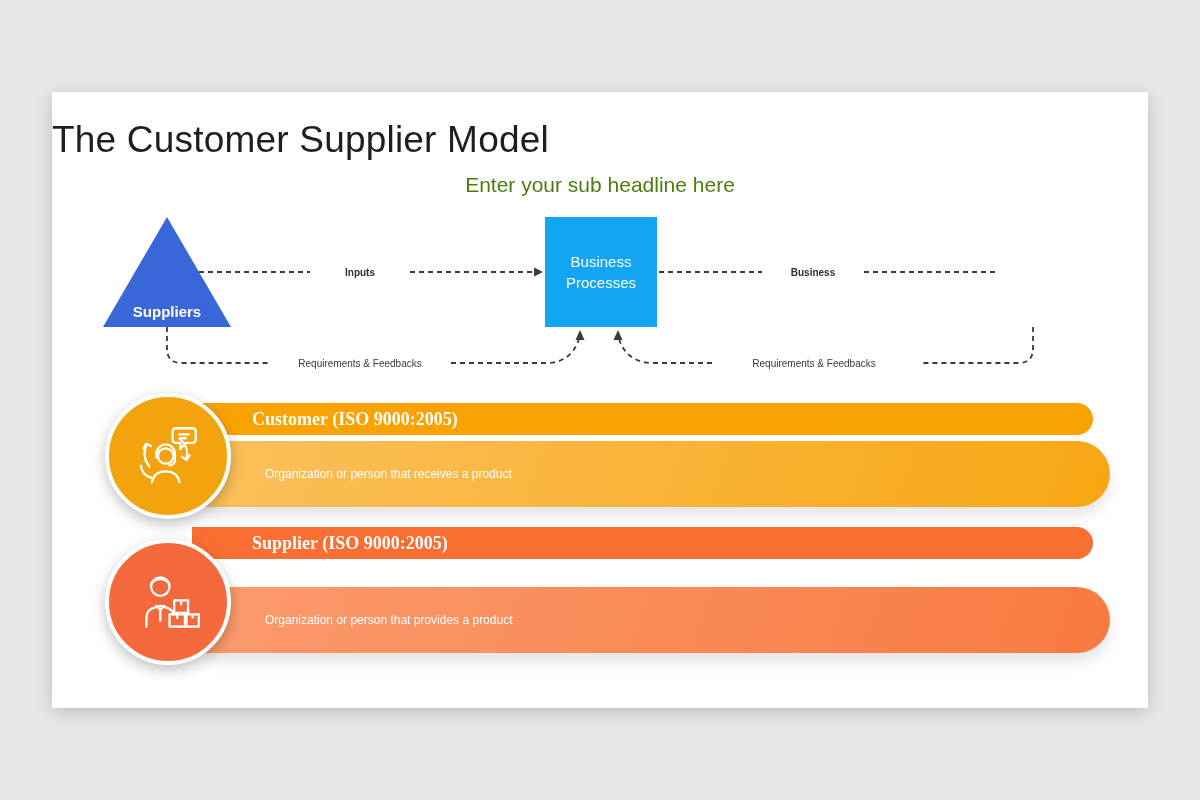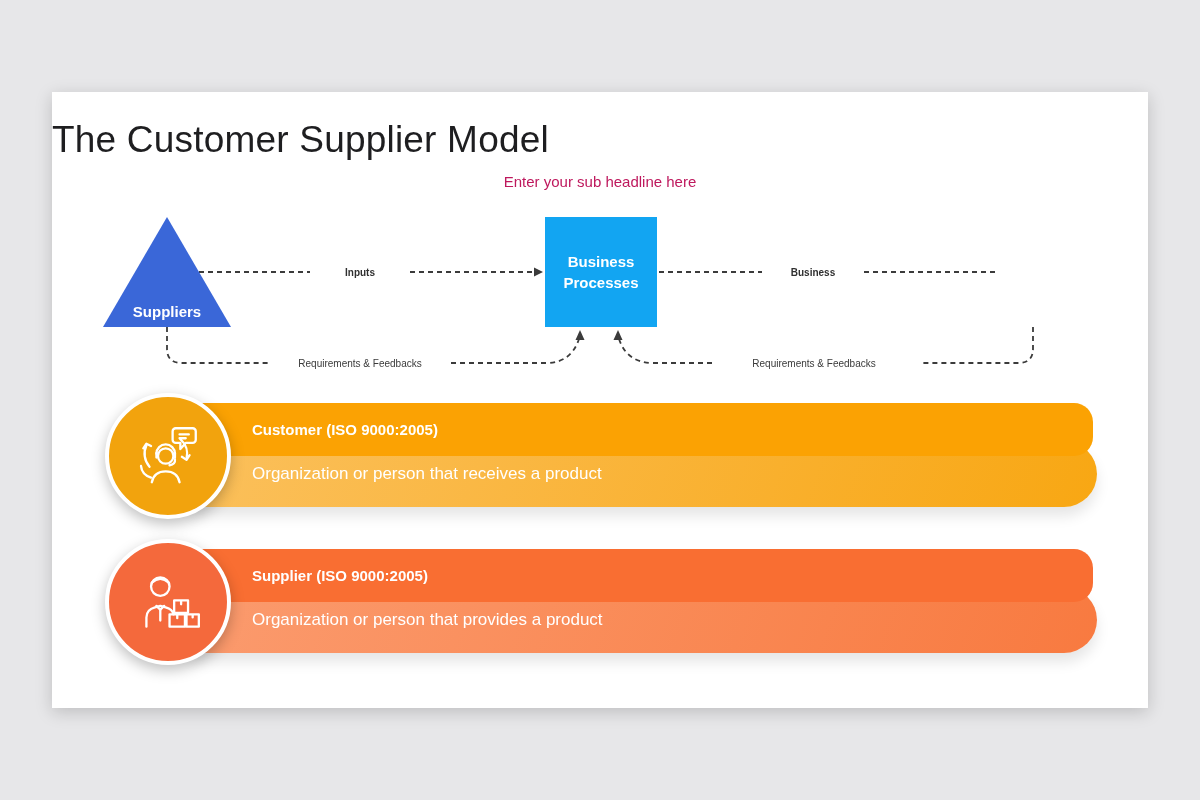--- a/index.html
+++ b/index.html
@@ -2,49 +2,49 @@
 <html style="--page-background: #e7e7e9; --card-background: #ffffff; --triangle-blue: #3a67d8; --process-blue: #12a5f2; --connector-dark: #3b3b3b; --customer-circle: #f2a30d; --customer-bar: #fba203; --customer-desc-start: #fbc05c; --customer-desc-end: #f8a713; --supplier-circle: #f4693c; --supplier-bar: #f96e32; --supplier-desc-start: #fb9b6e; --supplier-desc-end: #f87a40;"><head>
 <meta charset="utf-8">
 <style>
   html,body{margin:0;padding:0;width:1200px;height:800px;overflow:hidden;
     font-family:"Liberation Sans",sans-serif;background:var(--page-background,#e7e7e9);}
   .card{position:absolute;left:52px;top:92px;width:1096px;height:616px;
     background:var(--card-background,#fff);box-shadow:0 4px 16px rgba(0,0,0,.18);}
   .slide-title{position:absolute;top:26px;left:0;width:100%;
     font-size:37px;line-height:44px;color:#1e1e20;letter-spacing:.2px;}
   .slide-subtitle{position:absolute;top:81px;left:0;width:100%;text-align:center;
-    font-size:15px;color:#be185d;}
+    font-size:21px;color:#4d7c0f;}
   .triangle{position:absolute;width:128px;height:110px;top:125px;
     background:var(--triangle-blue,#3a67d8);clip-path:polygon(50% 0,100% 100%,0 100%);}
   .triangle.left{left:51px}
   .triangle.right{left:917px}
   .triangle-label{position:absolute;bottom:7px;left:0;width:100%;text-align:center;
     color:#fff;font-weight:bold;font-size:15px;}
   .process-box{position:absolute;left:493px;top:125px;width:112px;height:110px;
-    background:var(--process-blue,#12a5f2);color:#fff;font-weight:bold;font-size:15px;
+    background:var(--process-blue,#12a5f2);color:#fff;font-weight:normal;font-size:15px;
     display:flex;align-items:center;justify-content:center;text-align:center;
     line-height:1.4;padding:0 10px;box-sizing:border-box;}
   .connector-svg{position:absolute;left:0;top:0;width:1096px;height:616px;pointer-events:none;}
   .connector-svg path{fill:none;stroke:var(--connector-dark,#3b3b3b);stroke-width:1.8;stroke-dasharray:5 4;}
   .connector-svg polygon{fill:var(--connector-dark,#3b3b3b);}
   .lbl{position:absolute;transform:translate(-50%,-50%);font-size:10px;color:#3a3a3a;white-space:nowrap;}
   .lbl.bold{font-weight:bold;color:#303030;}
   .def-circle{position:absolute;left:53px;width:118px;height:118px;border-radius:50%;
     border:4px solid #fff;box-shadow:0 5px 14px rgba(0,0,0,.25);z-index:3;
     display:flex;align-items:center;justify-content:center;}
   .def-circle.customer{top:301px;background:var(--customer-circle,#f2a30d);}
   .def-circle.supplier{top:447px;background:var(--supplier-circle,#f4693c);}
-  .def-title-bar{position:absolute;left:140px;width:901px;height:53px;border-radius:0 19px 19px 0;
+  .def-title-bar{position:absolute;left:140px;width:901px;height:32px;border-radius:0 19px 19px 0;
     display:flex;align-items:center;padding-left:60px;box-sizing:border-box;
-    color:#fff;font-weight:bold;font-size:15px;z-index:2;}
+    color:#fff;font-weight:bold;font-size:18px;z-index:2;font-family:Liberation Serif, serif;}
   .def-title-bar.customer{top:311px;background:var(--customer-bar,#fba203);}
-  .def-title-bar.supplier{top:457px;background:var(--supplier-bar,#f96e32);}
-  .def-desc-bar{position:absolute;left:140px;width:905px;height:66px;border-radius:0 33px 33px 0;
+  .def-title-bar.supplier{top:435px;background:var(--supplier-bar,#f96e32);}
+  .def-desc-bar{position:absolute;left:153px;width:905px;height:66px;border-radius:0 33px 33px 0;
     display:flex;align-items:center;padding-left:60px;box-sizing:border-box;
-    color:#fff;font-size:17px;z-index:1;box-shadow:0 9px 14px rgba(0,0,0,.10);}
+    color:#fff;font-size:12px;z-index:1;box-shadow:0 9px 14px rgba(0,0,0,.10);}
   .def-desc-bar.customer{top:349px;
     background:linear-gradient(110deg,var(--customer-desc-start,#fbc05c),var(--customer-desc-end,#f8a713));}
   .def-desc-bar.supplier{top:495px;
     background:linear-gradient(110deg,var(--supplier-desc-start,#fb9b6e),var(--supplier-desc-end,#f87a40));}
   .icon-svg{width:74px;height:74px;}
   .icon-svg *{fill:none;stroke:#fff;stroke-width:3;stroke-linecap:round;stroke-linejoin:round;}
 </style>
 </head>
 <body>
 

